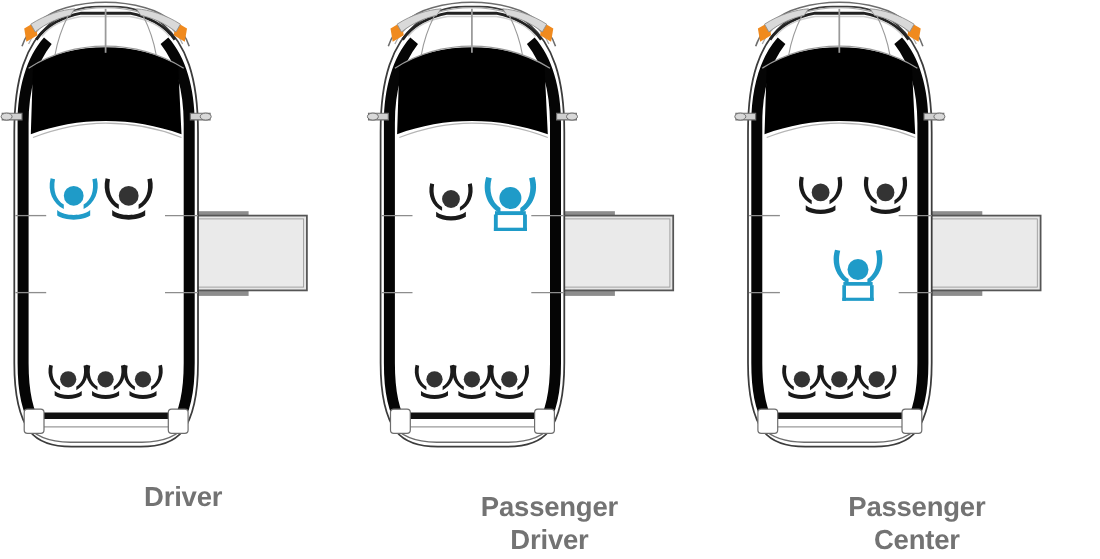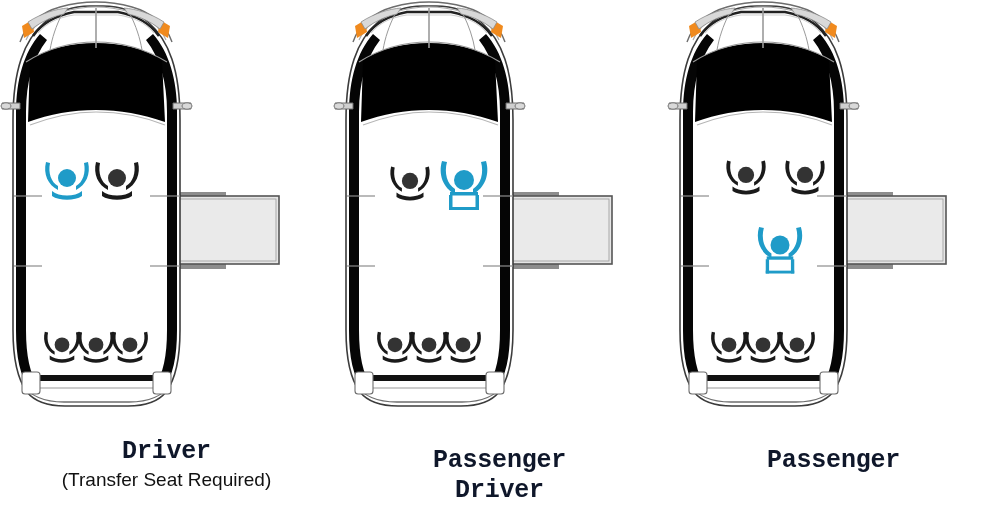--- a/index.html
+++ b/index.html
@@ -47,22 +47,21 @@
     width: 333px;
     text-align: center;
     color: #333333;
   }
   .caption-main {
     top: 437px;
     font-size: 25px;
     font-weight: bold;
     letter-spacing: -0.2px;
     line-height: 30px;
-    color: #0f172a;
-    font-family: Liberation Mono, monospace;
+    color: #737373;
   }
   .caption-main.two-line { top: 446px; }
   .caption-sub {
     top: 468px;
     font-size: 19px;
     font-weight: normal;
     color: #111111;
     line-height: 24px;
   }
 </style>
@@ -163,21 +162,20 @@
           <g transform="translate(130,344) scale(0.82)">
             <path d="M-17 -14 C-19 -4 -16 5 -9 9 L-9 13 C-19 8 -24 -3 -21 -15 Z" fill="#1a1a1a"></path>
             <path d="M17 -14 C19 -4 16 5 9 9 L9 13 C19 8 24 -3 21 -15 Z" fill="#1a1a1a"></path>
             <circle cx="0" cy="1" r="9" fill="#333333"></circle>
             <path d="M-15 14 C-8 20 8 20 15 14 L15 19 C8 24 -8 24 -15 19 Z" fill="#1a1a1a"></path>
           </g>
         </g>
       </svg>
     </div>
     <div class="caption caption-main">Driver</div>
-    <div class="caption caption-sub">(Transfer Seat Required)</div>
   </div>
 
   <div class="option option-1">
     <div class="van-wrap">
       <svg width="333" height="420" viewBox="0 0 333 420" xmlns="http://www.w3.org/2000/svg">
         <g>
           <g>
             <rect x="168" y="192" width="58" height="7" fill="#8d8d8d"></rect>
             <rect x="168" y="262" width="58" height="7" fill="#8d8d8d"></rect>
             <rect x="174" y="196" width="105" height="68" fill="#e6e6e6" stroke="#555555" stroke-width="1.6"></rect>
@@ -376,16 +374,17 @@
             <path d="M-17 -14 C-19 -4 -16 5 -9 9 L-9 13 C-19 8 -24 -3 -21 -15 Z" fill="#1a1a1a"></path>
             <path d="M17 -14 C19 -4 16 5 9 9 L9 13 C19 8 24 -3 21 -15 Z" fill="#1a1a1a"></path>
             <circle cx="0" cy="1" r="9" fill="#333333"></circle>
             <path d="M-15 14 C-8 20 8 20 15 14 L15 19 C8 24 -8 24 -15 19 Z" fill="#1a1a1a"></path>
           </g>
         </g>
       </svg>
     </div>
     <div class="caption caption-main two-line">
       <div>Passenger</div>
+      <div>Center</div>
     </div>
   </div>
 
 </div>
 
 </body></html>

